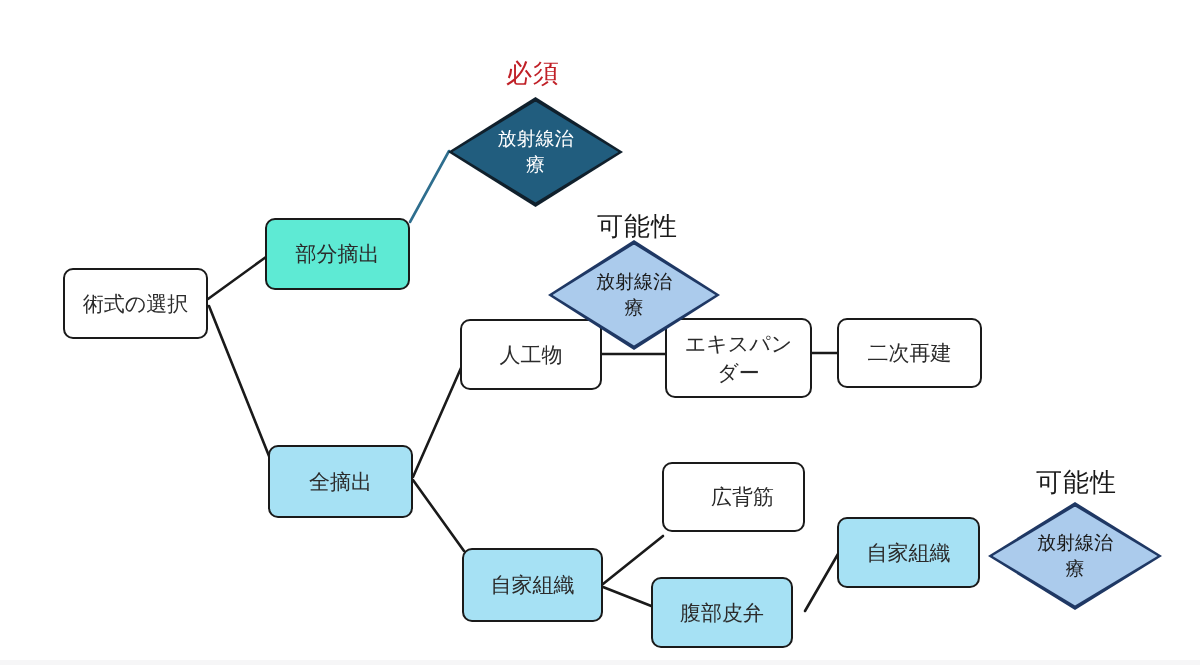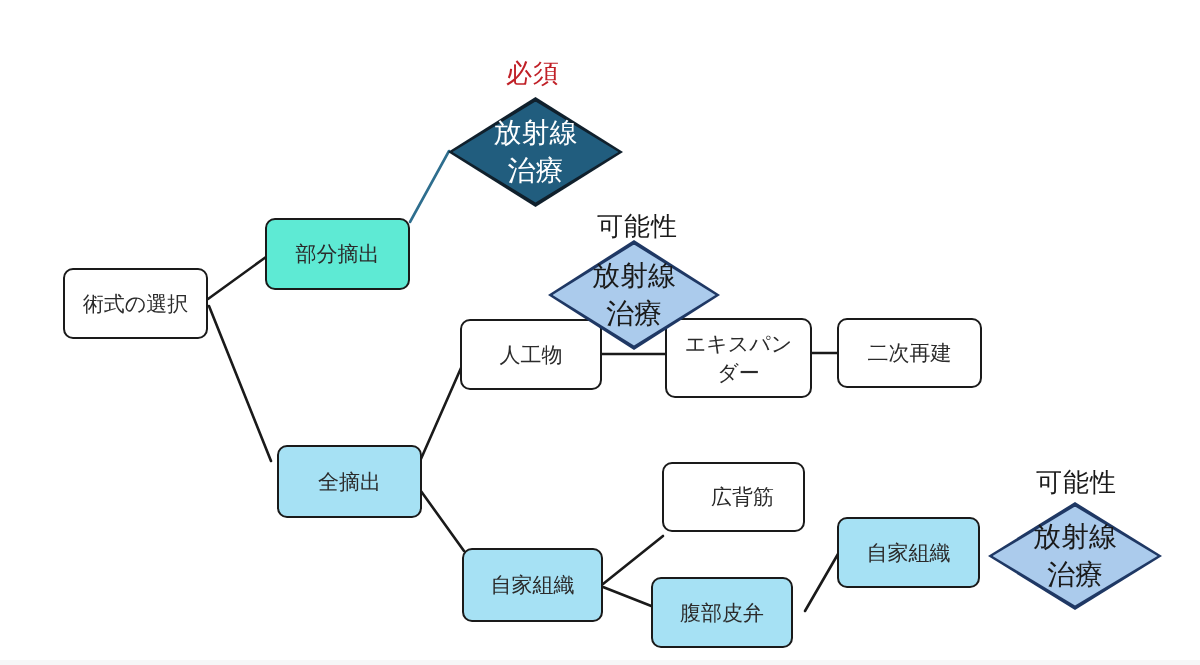--- a/index.html
+++ b/index.html
@@ -17,21 +17,21 @@
     font-size:21px;color:#2b2b2b;line-height:1.4;
   }
   .box .lbl{display:block;width:86%;word-break:break-all;}
   .box.green{background:#5eead4;}
   .box.blue{background:#a6e1f4;}
   .diamond{background:transparent;border:none;z-index:3;}
   .dshape{position:absolute;inset:0;clip-path:polygon(50% 0,100% 50%,50% 100%,0 50%);}
   .dfill{position:absolute;inset:4.5px;clip-path:polygon(50% 0,100% 50%,50% 100%,0 50%);}
   .diamond .lbl{
     position:relative;z-index:4;display:block;width:52%;word-break:break-all;
-    font-size:28px;line-height:1.35;
+    font-size:19px;line-height:1.35;
   }
   .diamond.dark .dshape{background:#10202c;}
   .diamond.dark .dfill{background:#215d7e;}
   .diamond.dark .lbl{color:#ffffff;}
   .diamond.light .dshape{background:#1f3864;}
   .diamond.light .dfill{background:#abcbec;}
   .diamond.light .lbl{color:#1a1a1a;}
   .ann{
     position:absolute;z-index:2;font-size:26px;color:#1a1a1a;
     text-align:right;letter-spacing:1px;
@@ -76,21 +76,21 @@
   </div>
 
   <div class="node box" style="left:665px;top:318px;width:147px;height:80px;">
     <span class="lbl">エキスパンダー</span>
   </div>
 
   <div class="node box" style="left:837px;top:318px;width:145px;height:70px;">
     <span class="lbl">二次再建</span>
   </div>
 
-  <div class="node box blue" style="left:277px;top:445px;width:145px;height:73px;">
+  <div class="node box blue" style="left:268px;top:445px;width:145px;height:73px;">
     <span class="lbl">全摘出</span>
   </div>
 
   <div class="node box" style="left:662px;top:462px;width:143px;height:70px;padding-left:18px;">
     <span class="lbl">広背筋</span>
   </div>
 
   <div class="node box blue" style="left:462px;top:548px;width:141px;height:74px;">
     <span class="lbl">自家組織</span>
   </div>

